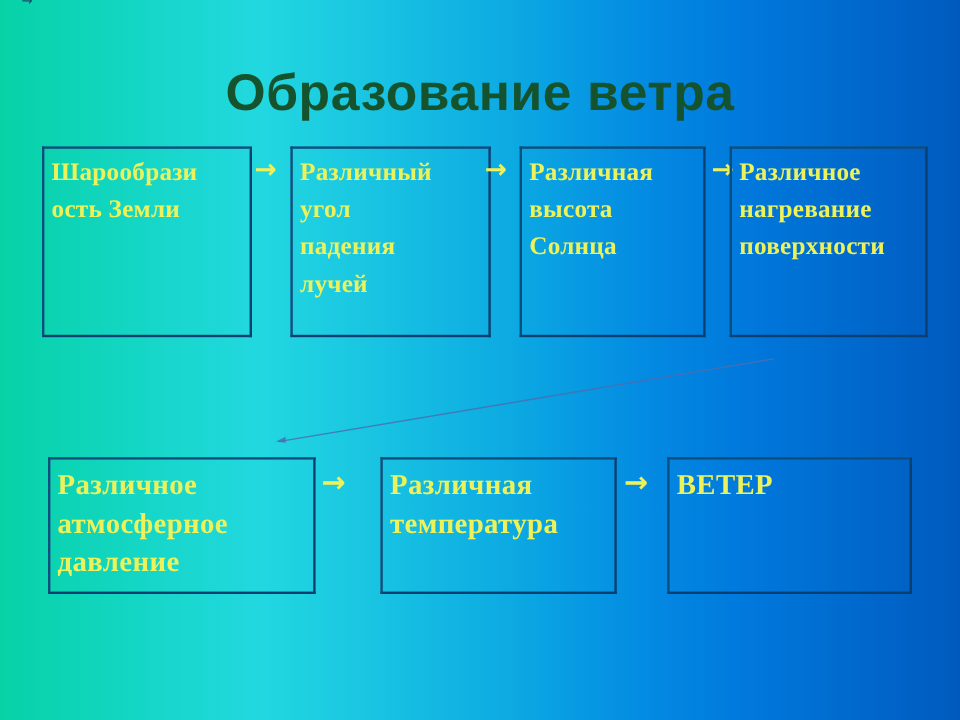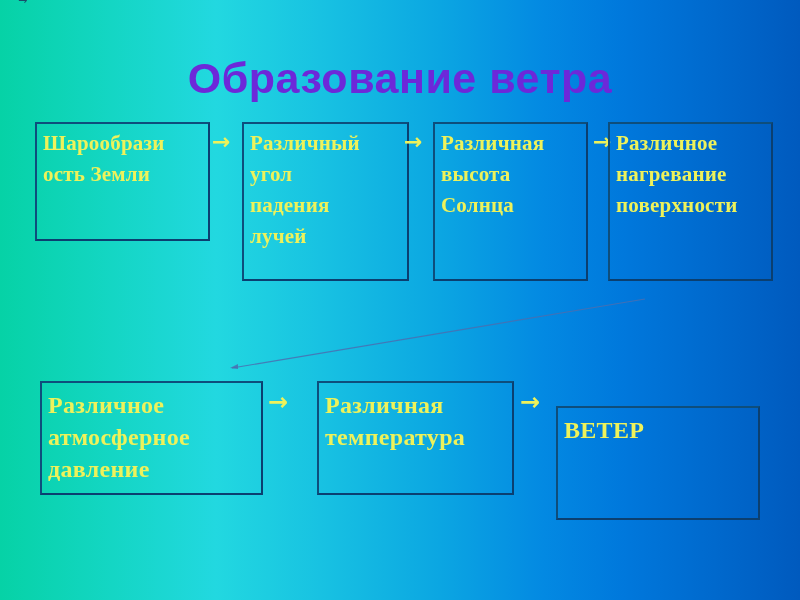--- a/index.html
+++ b/index.html
@@ -25,21 +25,21 @@
     }
     .title {
       position: absolute;
       left: 0;
       width: 800px;
       top: 52px;
       text-align: center;
       font-family: "Liberation Sans", sans-serif;
       font-weight: bold;
       font-size: 43px;
-      color: #6d28d9;
+      color: #14532d;
       letter-spacing: 0.5px;
       line-height: 52px;
     }
     .box {
       position: absolute;
       box-sizing: border-box;
       border: 2px solid #0E4E7C;
       border-right-color: #0B3F70;
       border-bottom-color: #0B3F70;
     }
@@ -93,21 +93,21 @@
 </head>
 <body>
 
 <div>
 
   <span class="corner-arrow">→</span>
 
   <div class="title">Образование ветра</div>
 
   <div class="top">
-    <div class="box" style="left:35px; top:122px; width:175px; height:119px;">
+    <div class="box" style="left:35px; top:122px; width:175px; height:159px;">
       <div class="box-text">Шарообрази
 ость Земли</div>
     </div>
 
     <span class="arrow top-arrow" style="left:212px; top:131px;">→</span>
 
     <div class="box" style="left:242px; top:122px; width:167px; height:159px;">
       <div class="box-text">Различный
 угол
 падения
@@ -145,18 +145,18 @@
 
     <span class="arrow bottom-arrow" style="left:268px; top:390px;">→</span>
 
     <div class="box" style="left:317px; top:381px; width:197px; height:114px;">
       <div class="box-text">Различная
 температура</div>
     </div>
 
     <span class="arrow bottom-arrow" style="left:520px; top:390px;">→</span>
 
-    <div class="box" style="left:556px; top:381px; width:204px; height:114px;margin-top:25px;">
+    <div class="box" style="left:556px; top:381px; width:204px; height:114px;">
       <div class="box-text">ВЕТЕР</div>
     </div>
   </div>
 
 </div>
 
 </body></html>

